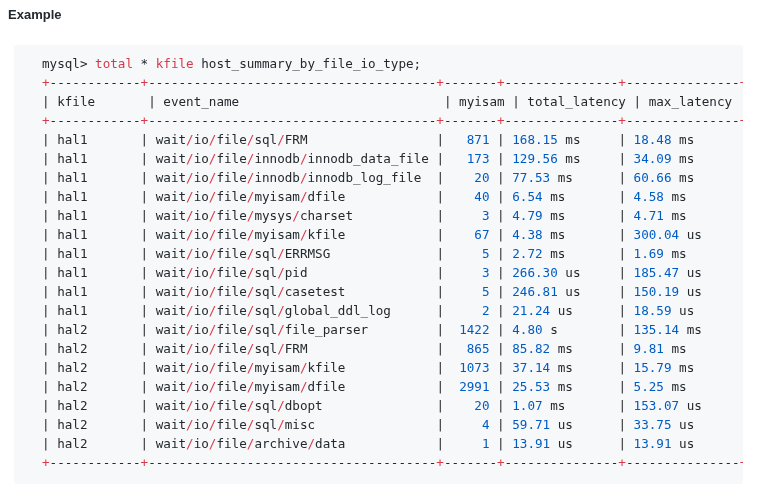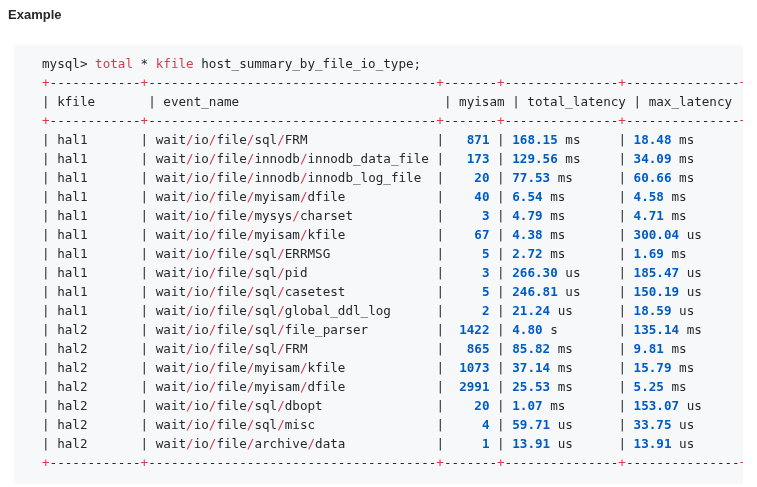--- a/index.html
+++ b/index.html
@@ -27,21 +27,21 @@
   }
   pre.console {
     margin: 0;
     font-family: "DejaVu Sans Mono", monospace;
     font-size: 12.6px;
     line-height: 19px;
     color: var(--text, #24292e);
     white-space: pre;
   }
   .k { color: var(--keyword, #d73a49); }
-  .n { color: var(--number, #005cc5); font-weight: bold; }
+  .n { color: var(--number, #005cc5); }
   .line { display: inline; }
 </style>
 </head>
 <body style="background: rgb(255, 255, 255);">
 
 <div class="page">
   <h5 class="heading">Example</h5>
   <div class="code-block">
     <pre class="console"><span class="line"><span>mysql&gt; </span><span class="k">total</span><span> * </span><span class="k">kfile</span><span> host_summary_by_file_io_type;</span></span>
 <span class="line"><span class="k">+</span><span>------------</span><span class="k">+</span><span>--------------------------------------</span><span class="k">+</span><span>-------</span><span class="k">+</span><span>---------------</span><span class="k">+</span><span>---------------</span><span class="k">+</span></span>

